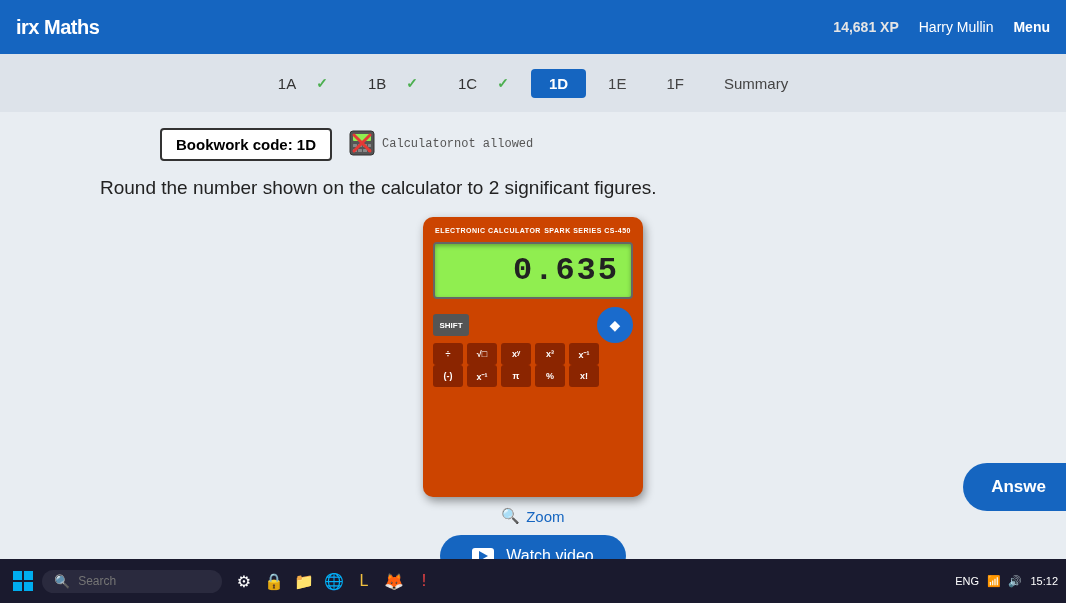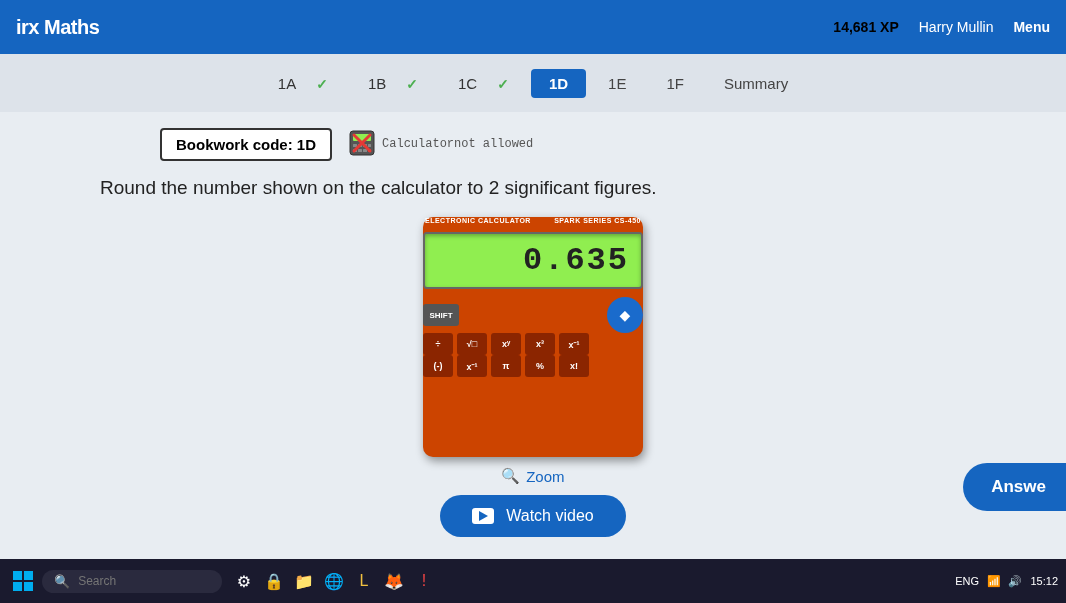--- a/index.html
+++ b/index.html
@@ -33,21 +33,21 @@
       letter-spacing: -0.5px;
     }
     .top-bar-right {
       display: flex;
       align-items: center;
       gap: 20px;
       color: white;
       font-size: 14px;
     }
     .xp-badge {
-      color: #000000;
+      color: #e5e5e5;
       font-size: 14px;
       font-weight: 600;
     }
     .menu-btn {
       color: white;
       font-size: 14px;
       font-weight: 600;
       cursor: pointer;
       background: none;
       border: none;
@@ -63,21 +63,21 @@
       padding: 10px 0;
       height: 58px;
     }
     .nav-tab {
       padding: 6px 18px;
       border-radius: 4px;
       font-size: 15px;
       font-weight: 500;
       cursor: pointer;
       display: flex;
-      align-items: flex-end;
+      align-items: center;
       gap: 20px;
       color: #444;
       background: transparent;
       border: none;
     }
     .nav-tab.completed {
       color: #333;
     }
     .nav-tab.active {
       background: #1565c0;
@@ -150,24 +150,24 @@
     
     .calculator-container {
       display: flex;
       flex-direction: column;
       align-items: center;
       gap: 10px;
     }
 
     .calc-visual {
       width: 220px;
-      height: 240px;
+      height: 280px;
       background: #cc4400;
       border-radius: 10px;
-      padding: 0;
+      padding: 10px;
       display: flex;
       flex-direction: column;
       gap: 8px;
       box-shadow: 2px 4px 10px rgba(0,0,0,0.4);
     }
 
     .calc-header {
       display: flex;
       justify-content: space-between;
       align-items: center;

